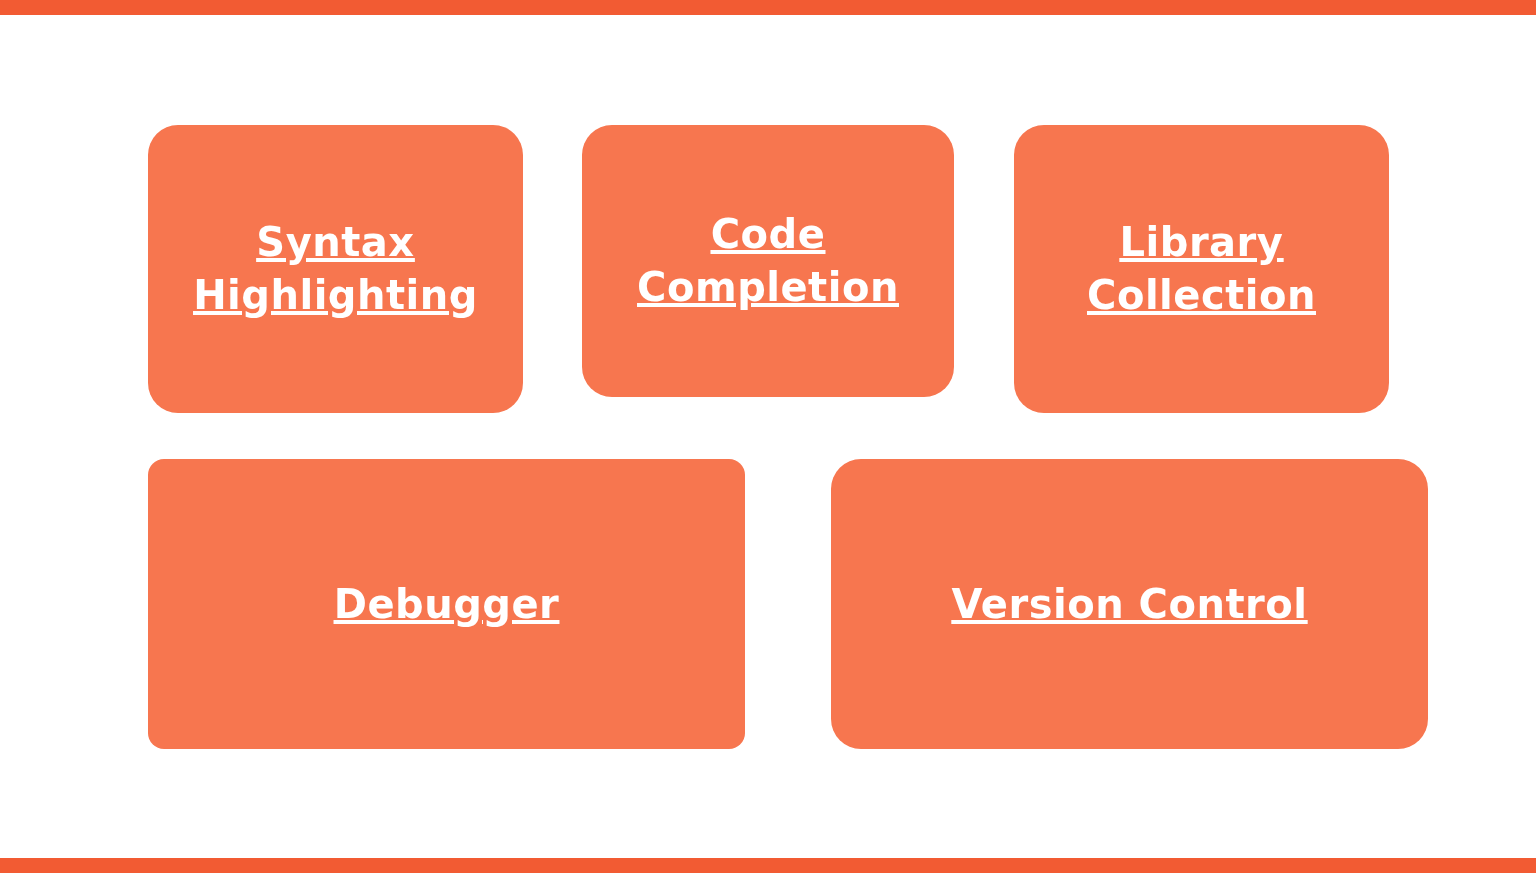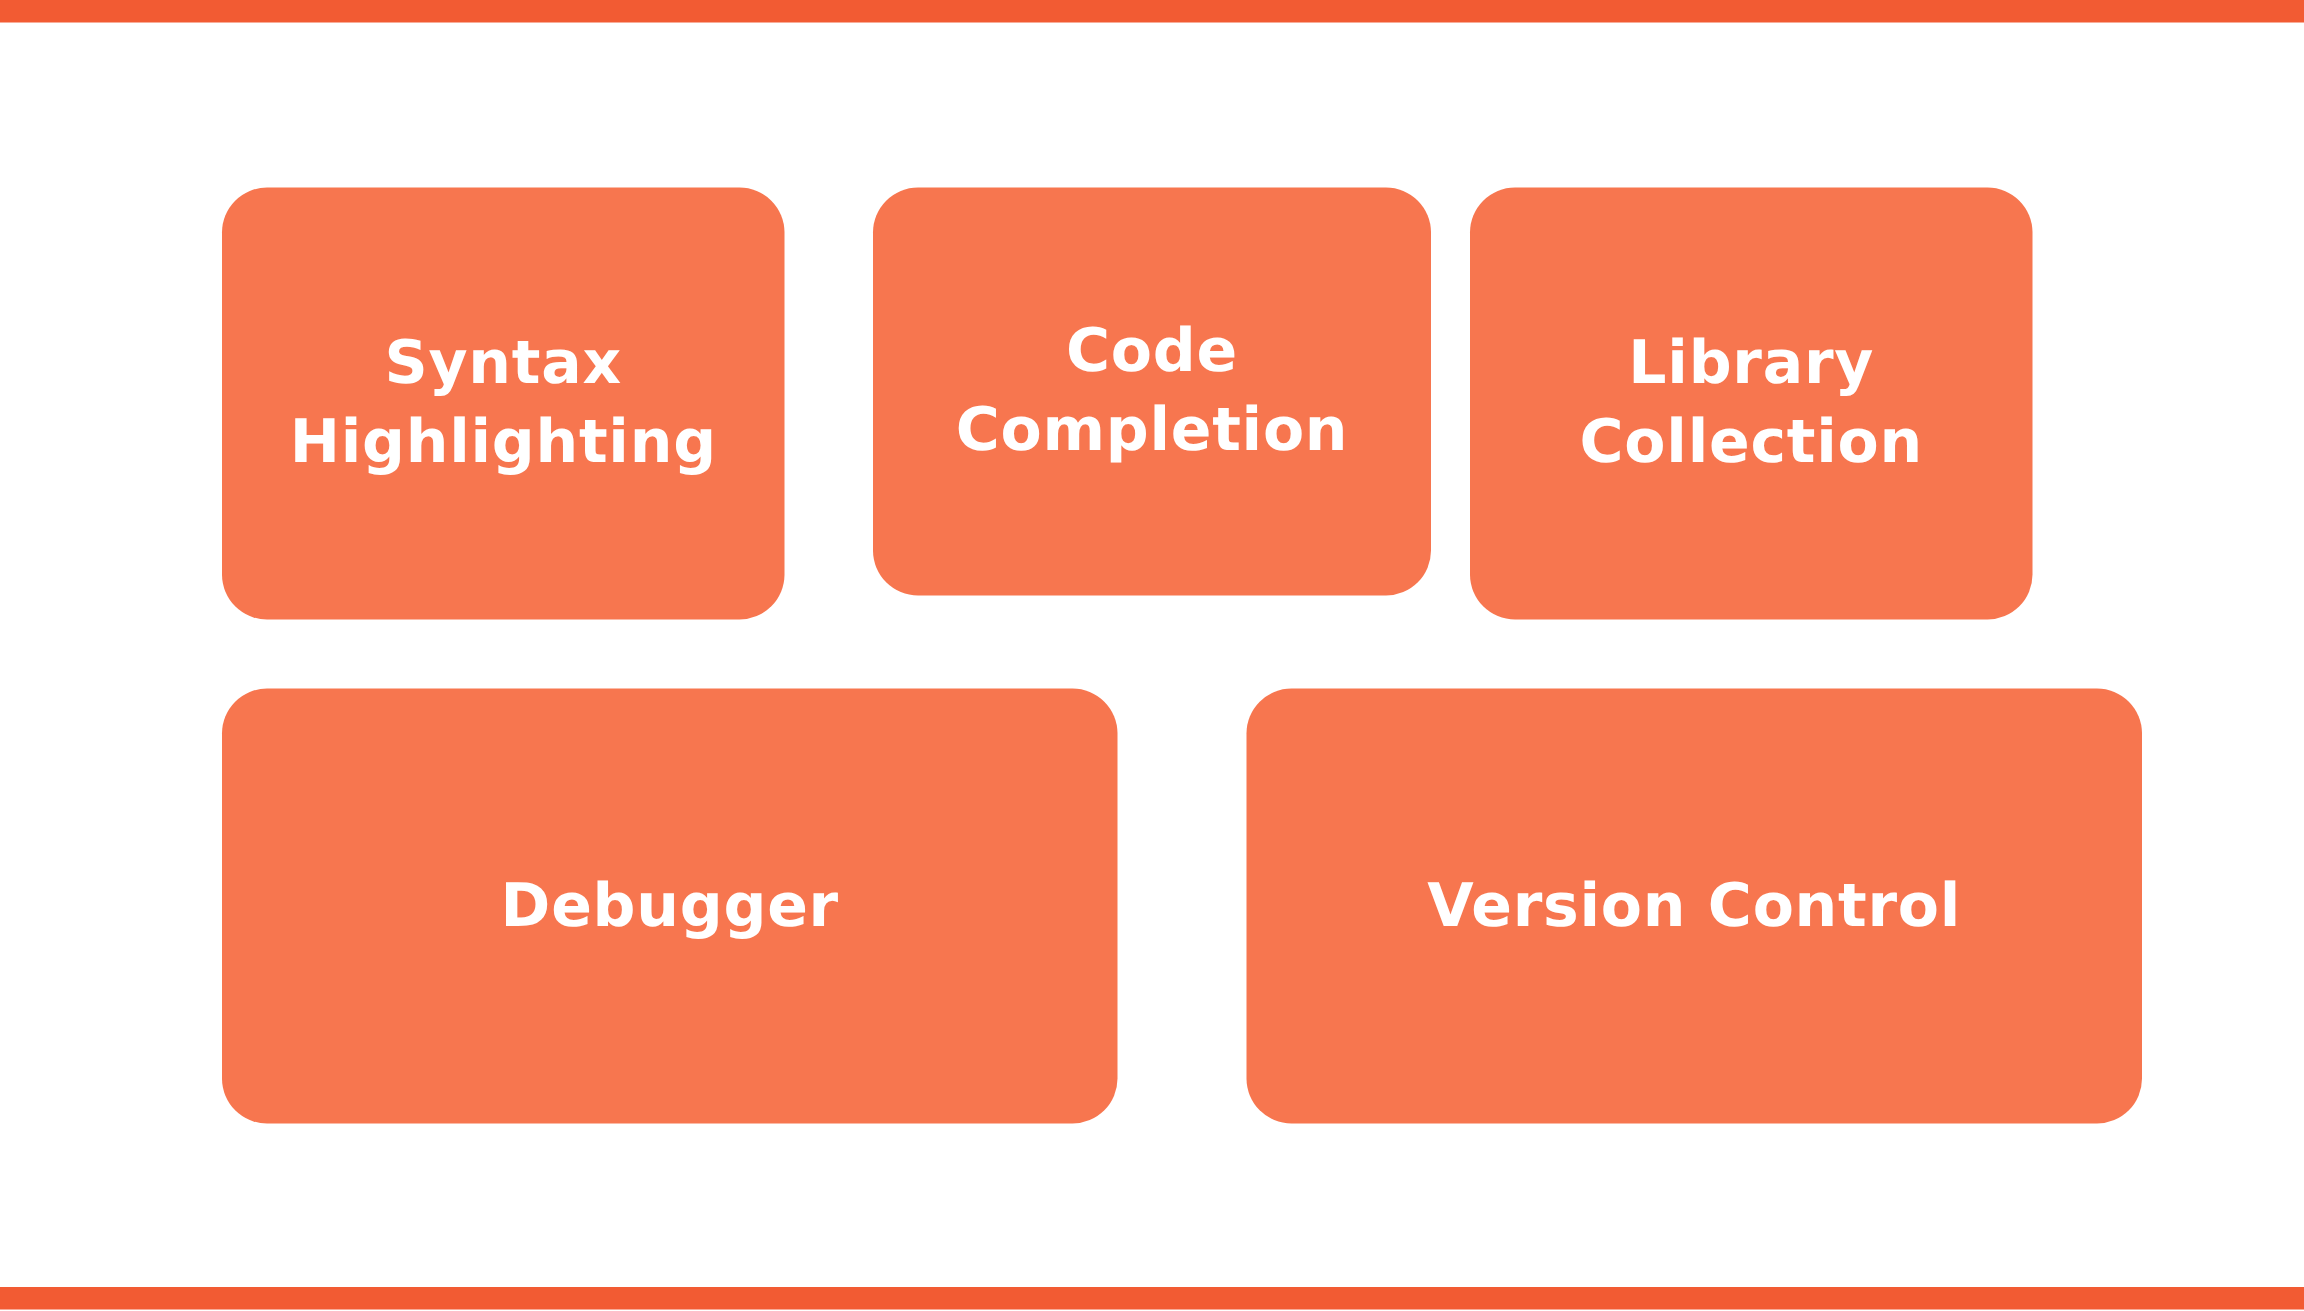--- a/index.html
+++ b/index.html
@@ -1,15 +1,15 @@
 <!DOCTYPE html>
 <html><head>
 <meta charset="utf-8">
 <style>
-  * { margin: 0; padding: 0; box-sizing: border-box; }
+  * { margin: 0; padding: 0; box-sizing: border-box; text-decoration: underline; }
   html, body { background: #ffffff; }
   .stage {
     position: relative;
     width: 1536px;
     height: 874px;
     background: #ffffff;
     overflow: hidden;
     font-family: "DejaVu Sans", "Liberation Sans", sans-serif;
   }
   .accent-bar {
@@ -30,21 +30,21 @@
     color: #ffffff;
     font-size: 40px;
     font-weight: 700;
     line-height: 1.32;
     letter-spacing: 0.5px;
   }
   .card .label { padding: 0 48px; }
   
   .card.c0 { left: 148px;  top: 125px; width: 375px; height: 288px; }
   .card.c1 { left: 582px;  top: 125px; width: 372px; height: 272px; }
-  .card.c2 { left: 980px; top: 125px; width: 375px; height: 288px; }
+  .card.c2 { left: 1014px; top: 125px; width: 375px; height: 288px; }
   
   .card.c3 { left: 148px;  top: 459px; width: 597px; height: 290px; }
   .card.c4 { left: 831px;  top: 459px; width: 597px; height: 290px; }
 </style>
 </head>
 <body>
 
 <div class="stage">
 
   <div class="accent-bar top" style="background-color: rgb(242, 91, 51);"></div>
@@ -54,21 +54,21 @@
   </div>
 
   <div class="card c1" style="background-color: rgb(247, 118, 79);">
     <div class="label">Code Completion</div>
   </div>
 
   <div class="card c2" style="background-color: rgb(247, 118, 79);">
     <div class="label">Library Collection</div>
   </div>
 
-  <div class="card c3" style="background-color: rgb(247, 118, 79);">
+  <div class="card c3" style="background-color: rgb(247, 118, 79); border-radius: 16px;">
     <div class="label">Debugger</div>
   </div>
 
   <div class="card c4" style="background-color: rgb(247, 118, 79);">
     <div class="label">Version Control</div>
   </div>
 
   <div class="accent-bar bottom" style="background-color: rgb(242, 91, 51);"></div>
 
 </div>

